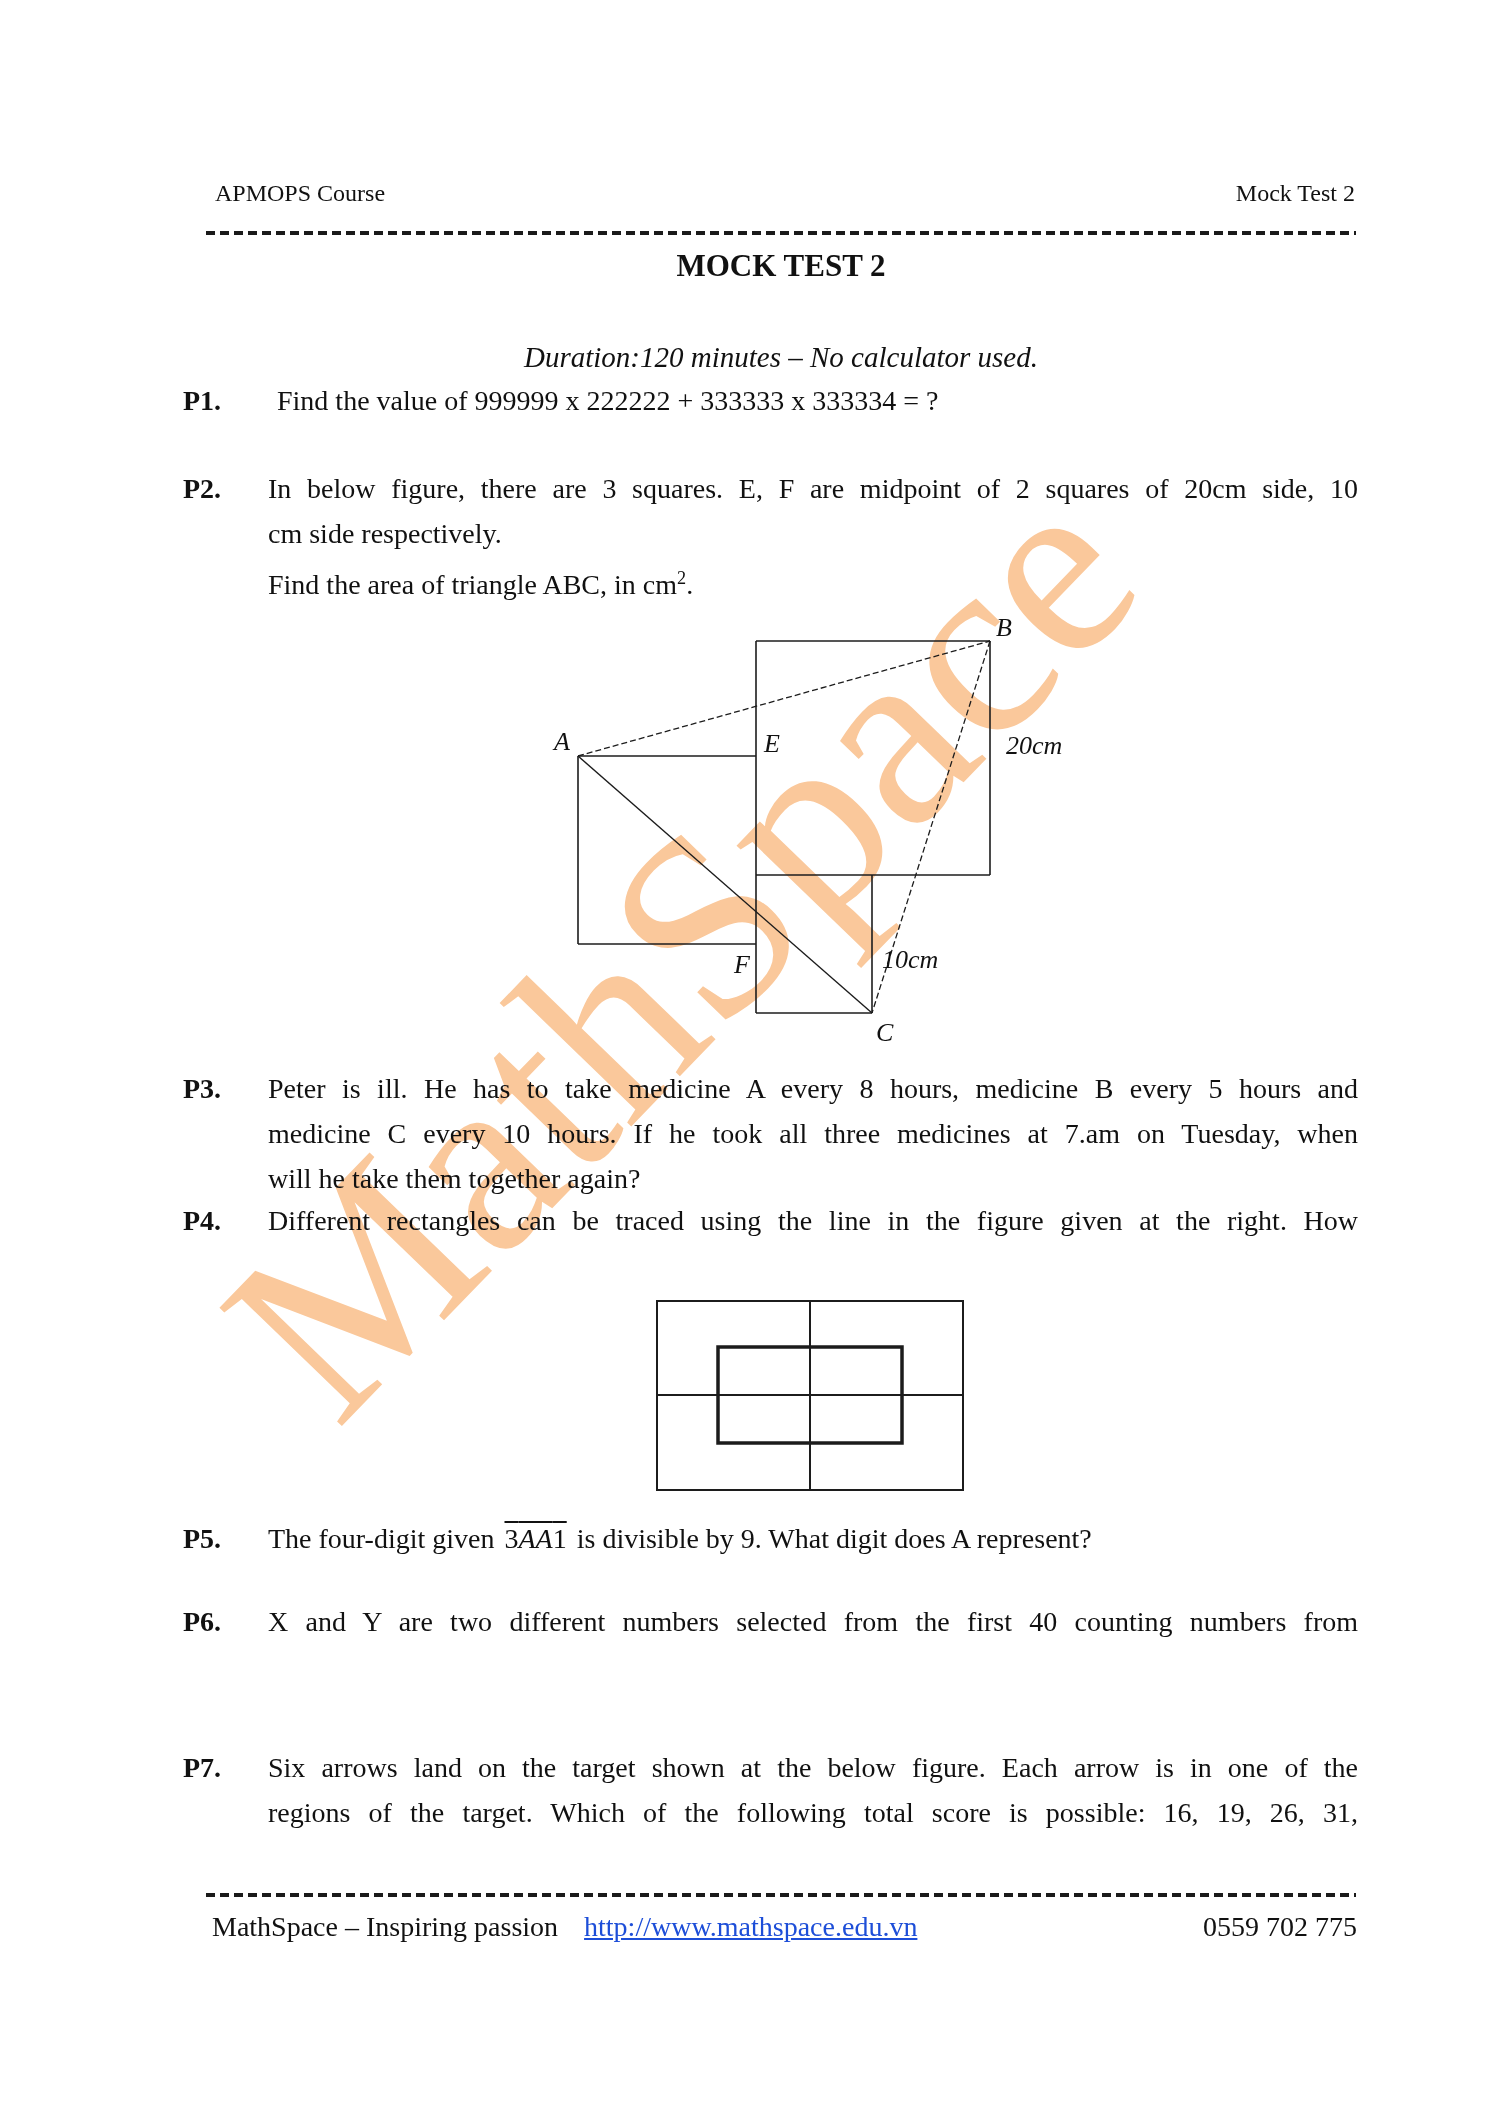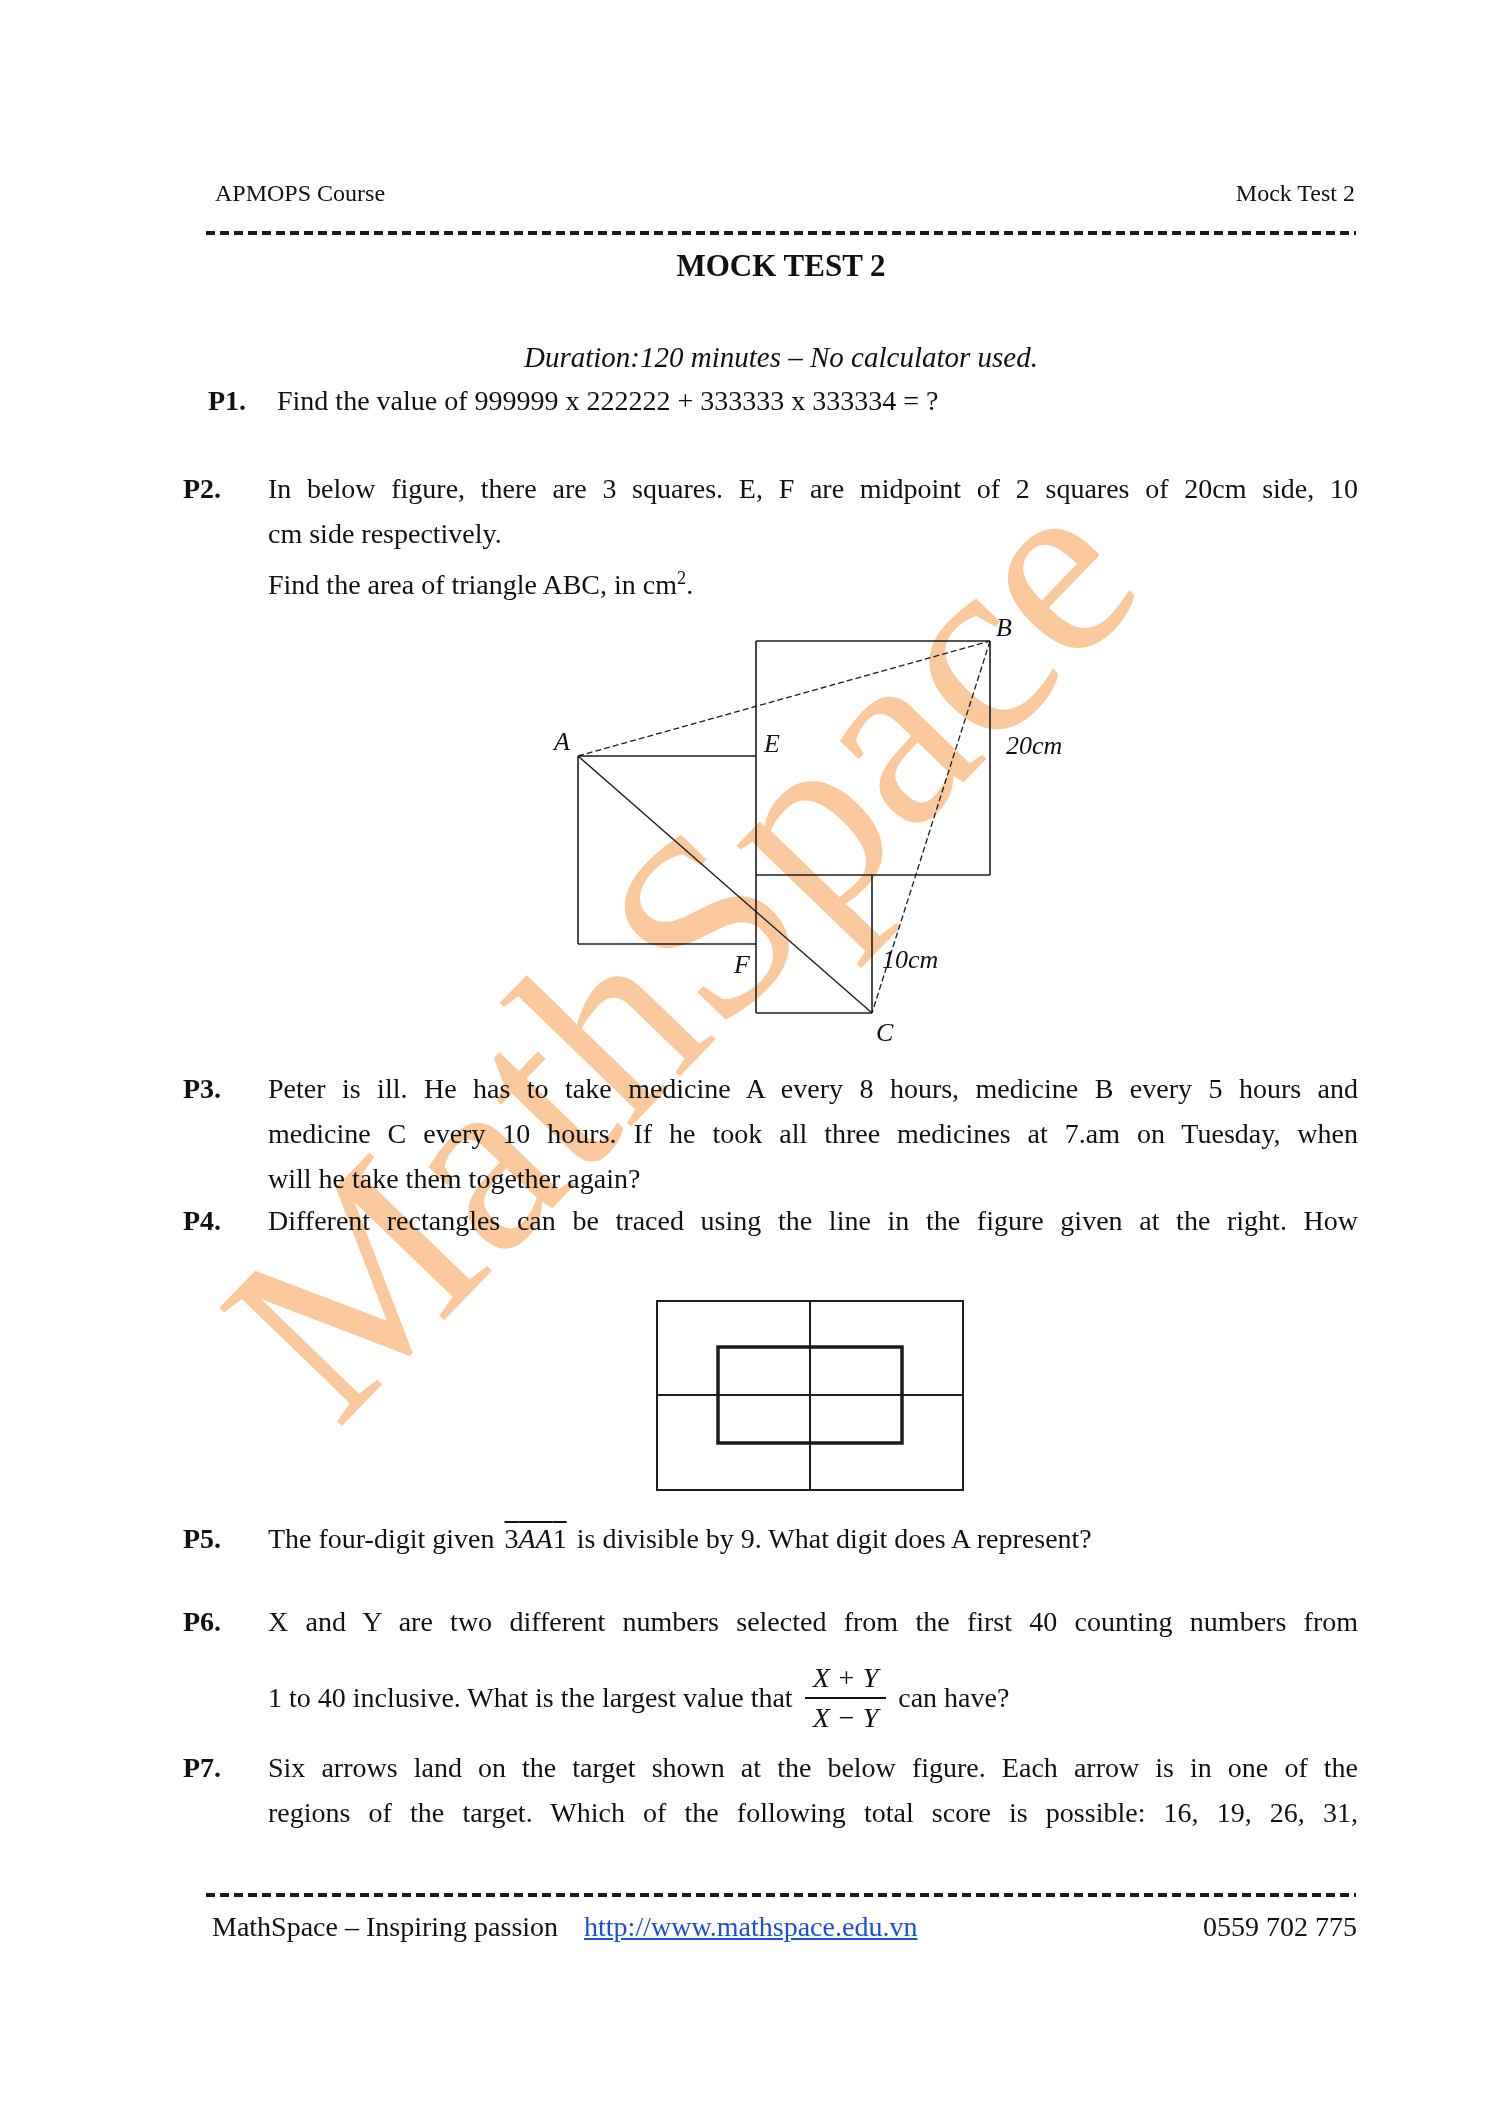--- a/index.html
+++ b/index.html
@@ -33,21 +33,21 @@
   .rule-top{top:231px;}
   .rule-bottom{top:1893px;}
   .centerblock{left:206px;width:1150px;text-align:center;}
   .title{top:243px;font-size:31px;font-weight:bold;line-height:45px;}
   .byline{top:292px;font-size:29px;font-weight:bold;line-height:45px;}
   .duration{top:335px;font-size:29px;font-style:italic;line-height:45px;}
   .plabel{left:183px;width:80px;font-weight:bold;font-size:28px;line-height:45px;}
   .para{left:268px;width:1090px;font-size:28px;line-height:45px;}
   .para .jline{text-align:justify;text-align-last:justify;height:45px;overflow:hidden;}
   .para .line{height:45px;overflow:hidden;}
-  #p1{top:378px;} #lab1{top:378px;margin-left:25px;}
+  #p1{top:378px;} #lab1{top:378px;}
   #p1 .line{padding-left:9px;}
   #p2{top:466px;} #lab2{top:466px;}
   #p3{top:1066px;} #lab3{top:1066px;}
   #p4{top:1198px;} #lab4{top:1198px;}
   #p5{top:1516px;} #lab5{top:1516px;}
   #p6a{top:1599px;} #lab6{top:1599px;}
   #p6b{top:1648px;height:100px;display:flex;align-items:center;line-height:normal;}
   #p7{top:1745px;} #lab7{top:1745px;}
   .ovl{text-decoration:overline;padding:0 3px;}
   .frac{display:inline-block;text-align:center;font-style:italic;margin:0 12px;vertical-align:middle;}
@@ -147,28 +147,20 @@
         <span>The four-digit given</span>
         <span class="ovl"><span>3</span><i>AA</i><span>1</span></span>
         <span>is divisible by 9. What digit does A represent?</span>
       </div>
     </div>
 
     <div class="abs plabel" id="lab6">P6.</div>
     <div class="abs para" id="p6a">
       <div class="jline">X and Y are two different numbers selected from the first 40 counting numbers from</div>
     </div>
-    <div class="abs para" id="p6b">
-      <span>1 to 40 inclusive. What is the largest value that</span>
-      <span class="frac">
-        <span class="num">X + Y</span>
-        <span class="den">X − Y</span>
-      </span>
-      <span>can have?</span>
-    </div>
 
     <div class="abs plabel" id="lab7">P7.</div>
     <div class="abs para" id="p7">
       <div class="jline">Six arrows land on the target shown at the below figure. Each arrow is in one of the</div>
       <div class="jline">regions of the target. Which of the following total score is possible: 16, 19, 26, 31,</div>
     </div>
 
     <div class="abs rule rule-bottom"></div>
     <div class="abs footer-line">
       <span>MathSpace – Inspiring passion</span><a class="weblink" href="#">http://www.mathspace.edu.vn</a>

